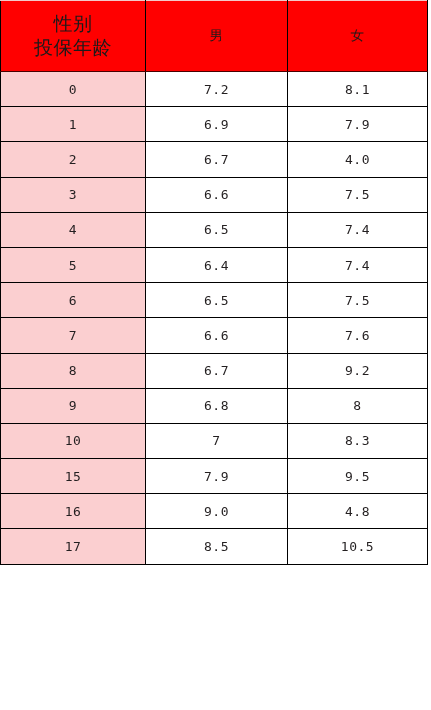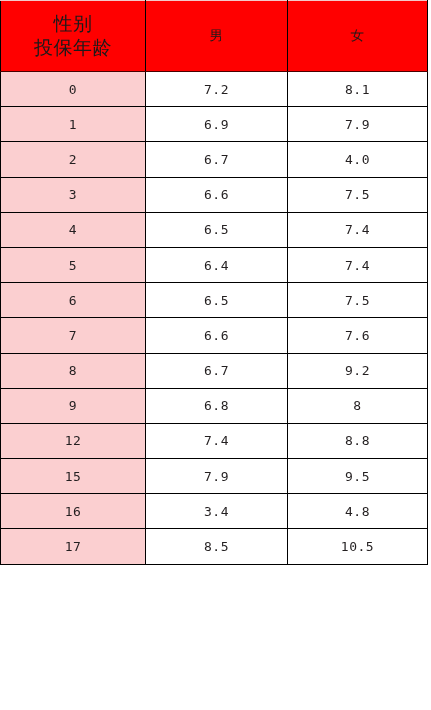--- a/index.html
+++ b/index.html
@@ -155,32 +155,32 @@
           <td class="c-age">8</td>
           <td class="c-val c-male">6.7</td>
           <td class="c-val c-female">9.2</td>
         </tr>
         <tr>
           <td class="c-age">9</td>
           <td class="c-val c-male">6.8</td>
           <td class="c-val c-female">8</td>
         </tr>
         <tr>
-          <td class="c-age">12</td>
-          <td class="c-val c-male">7.4</td>
-          <td class="c-val c-female">8.8</td>
+          <td class="c-age">10</td>
+          <td class="c-val c-male">7</td>
+          <td class="c-val c-female">8.3</td>
         </tr>
         <tr>
           <td class="c-age">15</td>
           <td class="c-val c-male">7.9</td>
           <td class="c-val c-female">9.5</td>
         </tr>
         <tr>
           <td class="c-age">16</td>
-          <td class="c-val c-male">3.4</td>
+          <td class="c-val c-male">9.0</td>
           <td class="c-val c-female">4.8</td>
         </tr>
         <tr>
           <td class="c-age">17</td>
           <td class="c-val c-male">8.5</td>
           <td class="c-val c-female">10.5</td>
         </tr>
       </tbody>
   </table>
 </div>

